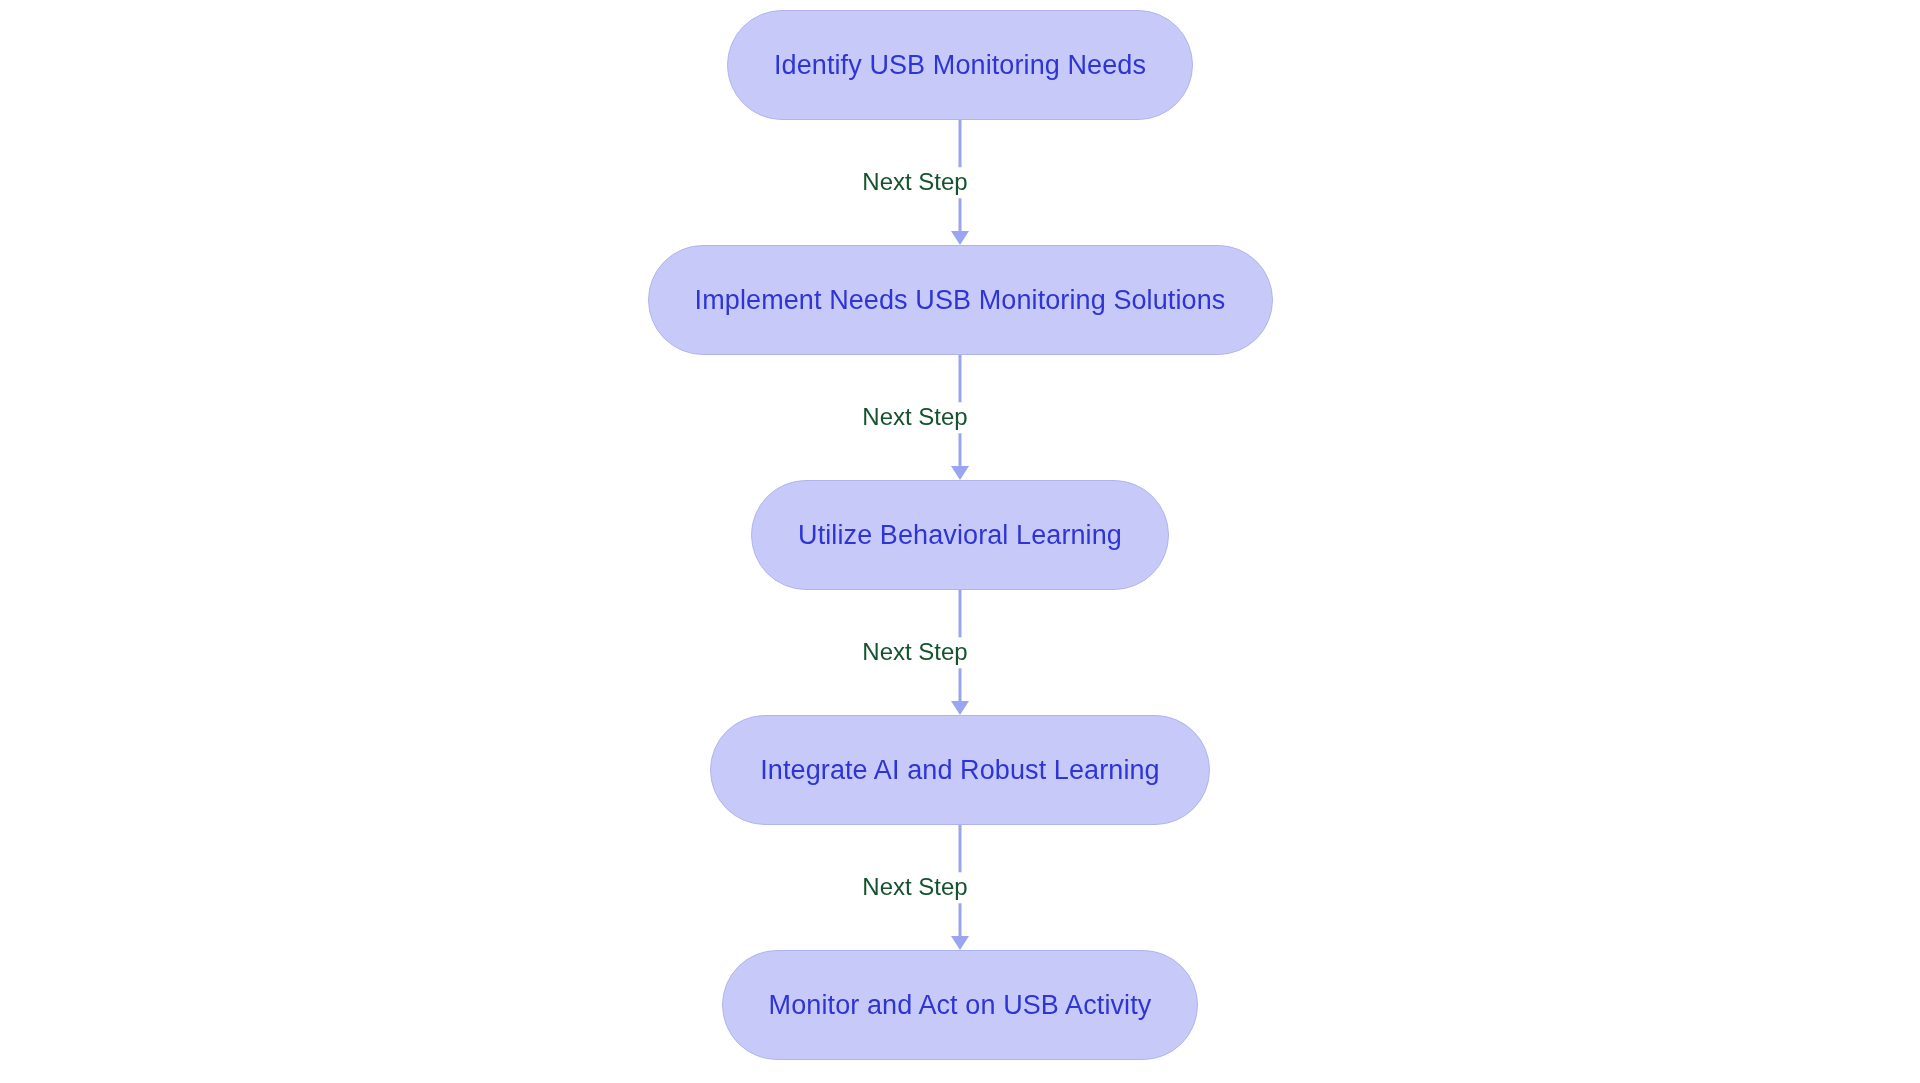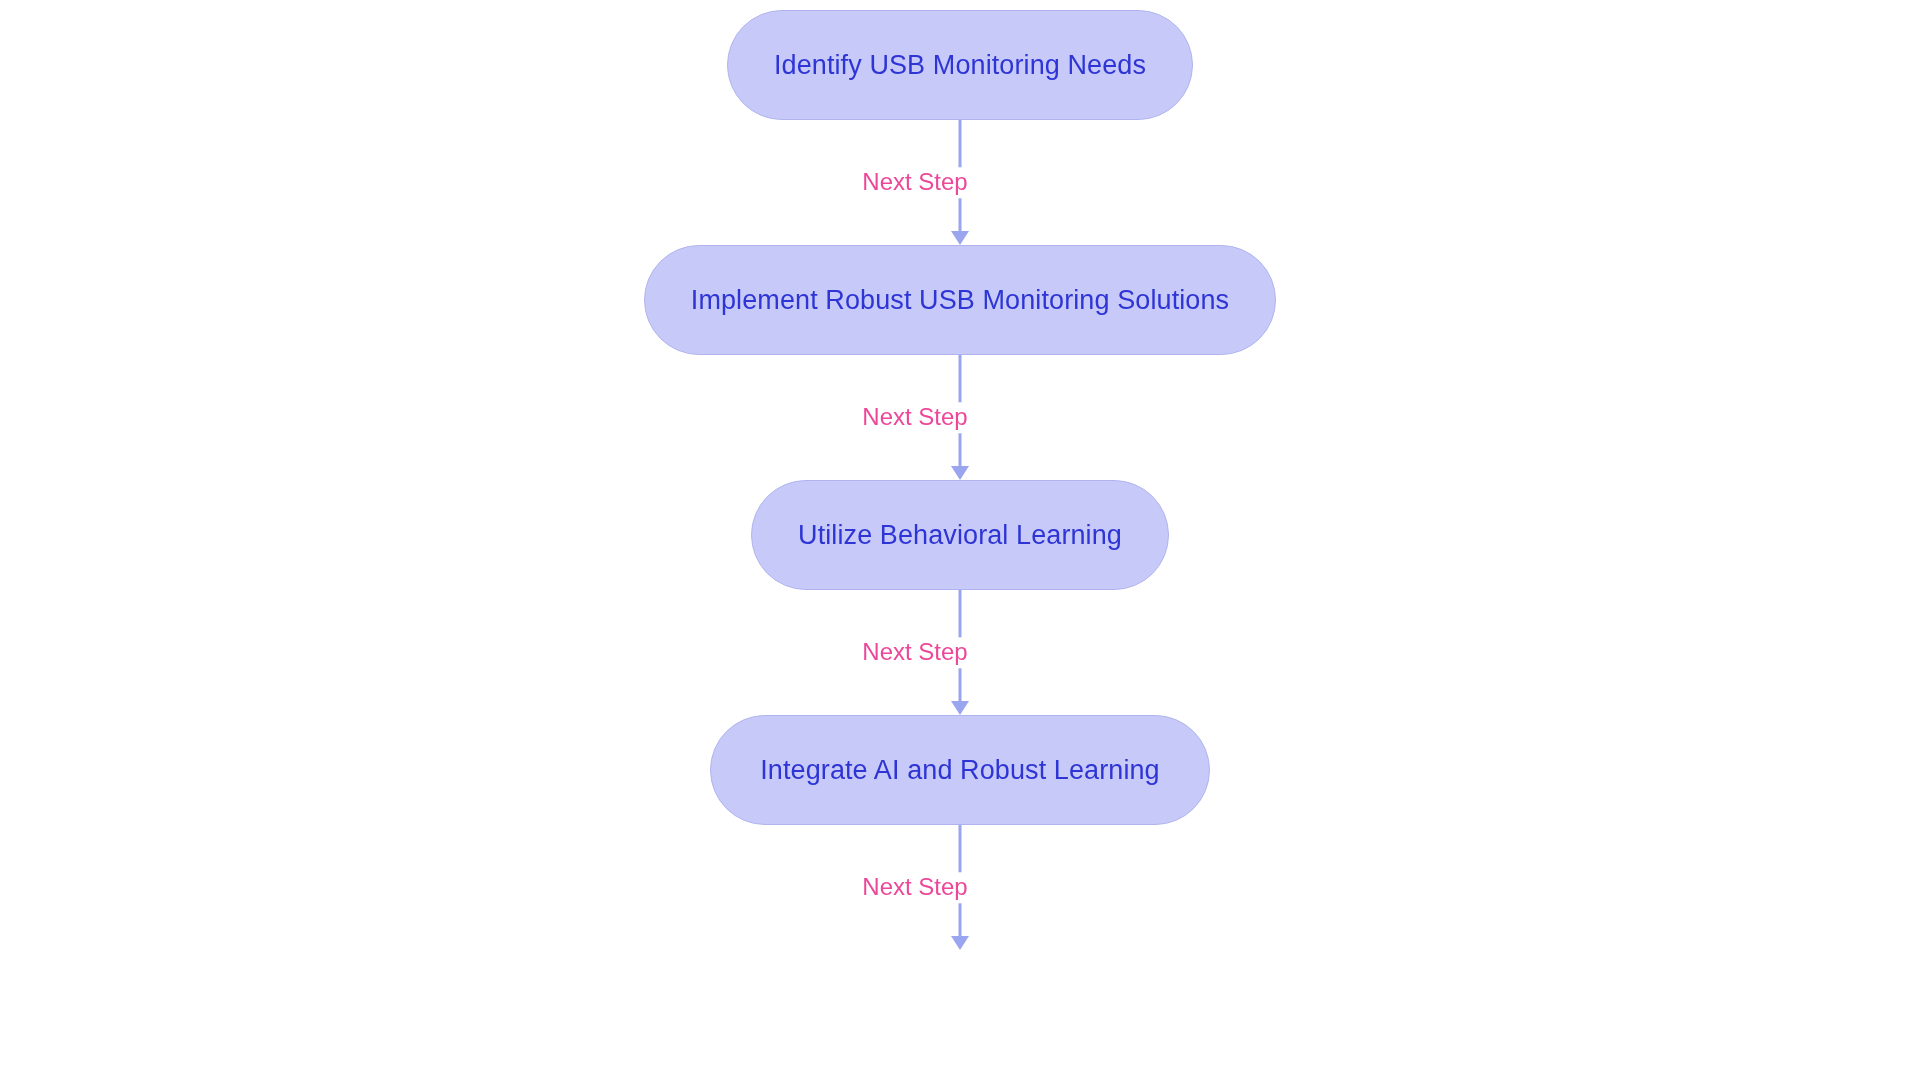--- a/index.html
+++ b/index.html
@@ -99,21 +99,21 @@
     border-top: 14px solid #9aa5f0;
   }
 
   
   .edge-label {
     position: absolute;
     left: 50%;
     top: 50%;
     transform: translate(-50%, -50%) translateX(-45px);
     font-size: 24px;
-    color: #ec4899;
+    color: #14532d;
     background: #ffffff;
     padding: 2px 8px 3px 8px;
     white-space: nowrap;
     line-height: 1.1;
     z-index: 2;
   }
 </style>
 </head>
 <body>
 
@@ -124,21 +124,21 @@
       <span class="flow-node-label">Identify USB Monitoring Needs</span>
     </div>
 
     <div class="flow-edge">
       <span class="edge-line"></span>
       <span class="edge-arrowhead"></span>
       <span class="edge-label">Next Step</span>
     </div>
 
     <div class="flow-node n1">
-      <span class="flow-node-label">Implement Robust USB Monitoring Solutions</span>
+      <span class="flow-node-label">Implement Needs USB Monitoring Solutions</span>
     </div>
 
     <div class="flow-edge">
       <span class="edge-line"></span>
       <span class="edge-arrowhead"></span>
       <span class="edge-label">Next Step</span>
     </div>
 
     <div class="flow-node n2">
       <span class="flow-node-label">Utilize Behavioral Learning</span>
@@ -153,15 +153,18 @@
     <div class="flow-node n3">
       <span class="flow-node-label">Integrate AI and Robust Learning</span>
     </div>
 
     <div class="flow-edge">
       <span class="edge-line"></span>
       <span class="edge-arrowhead"></span>
       <span class="edge-label">Next Step</span>
     </div>
 
+    <div class="flow-node n4">
+      <span class="flow-node-label">Monitor and Act on USB Activity</span>
+    </div>
 
   </div>
 </div>
 
 </body></html>

